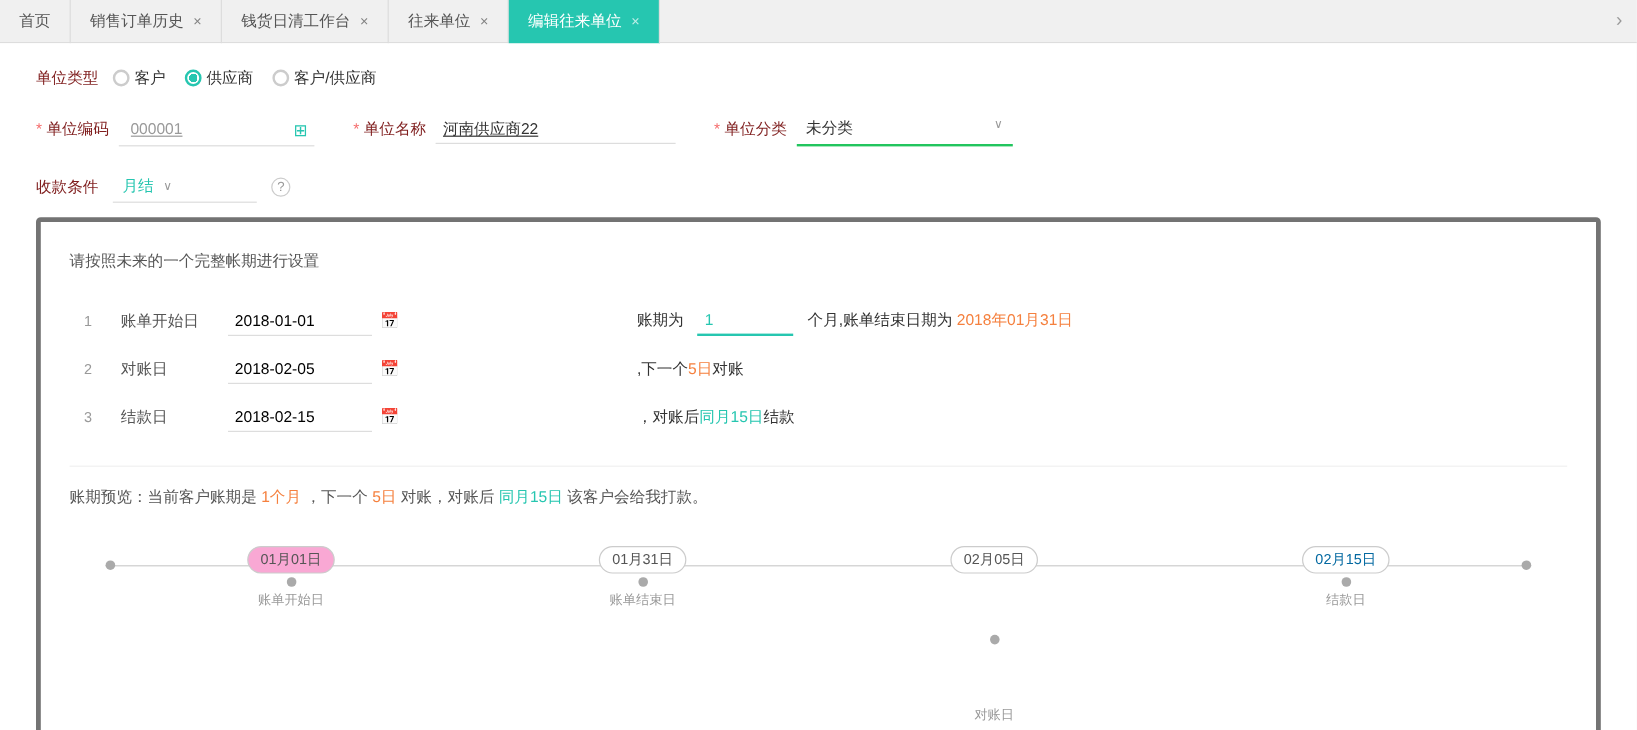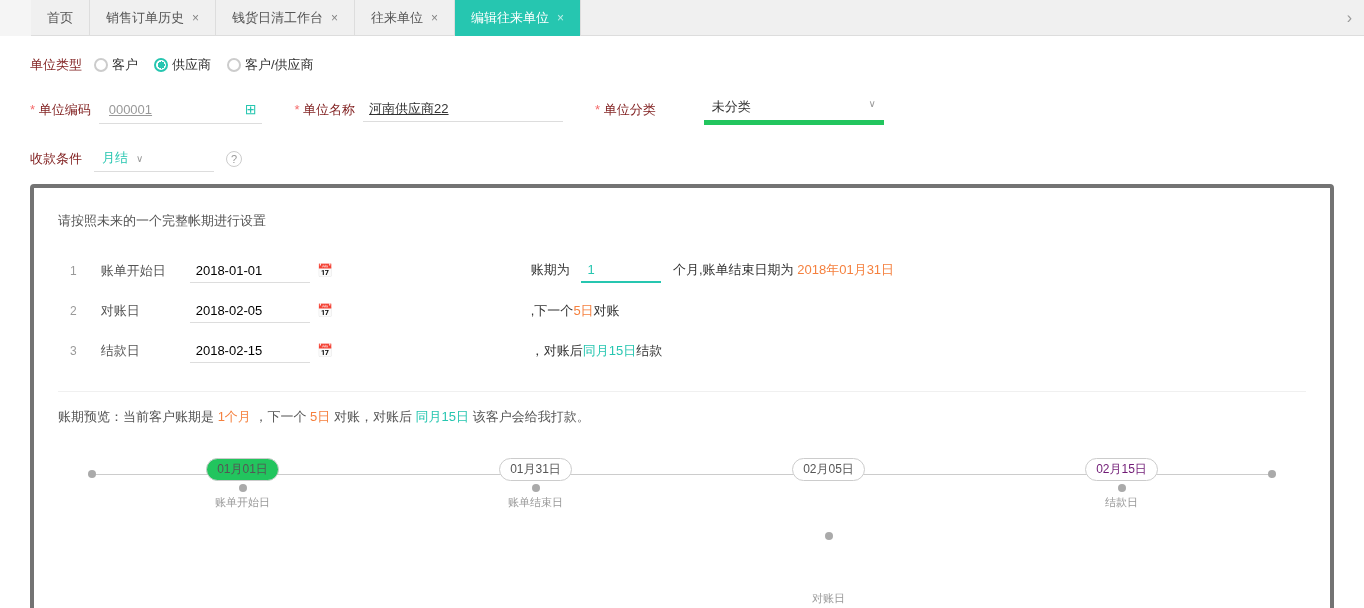--- a/index.html
+++ b/index.html
@@ -6,21 +6,20 @@
     body { font-family: 'Microsoft YaHei', Arial, sans-serif; font-size: 13px; background: #f5f5f5; color: #333; }
 
     
     .tab-bar {
       display: flex;
       align-items: center;
       background: #f0f0f0;
       border-bottom: 1px solid #ddd;
       height: 36px;
       padding-left: 0;
-      margin-left: 31px;
     }
     .tab-item {
       display: flex;
       align-items: center;
       padding: 0 16px;
       height: 36px;
       cursor: pointer;
       font-size: 13px;
       color: #555;
       border-right: 1px solid #ddd;
@@ -144,25 +143,24 @@
       cursor: pointer;
       min-width: 120px;
     }
     .dropdown-value { color: #26c6b0; }
     .dropdown-arrow { color: #999; font-size: 10px; }
 
     .category-field {
       display: flex;
       align-items: flex-start;
       gap: 8px;
-      border-bottom: 5px solid #22c55e;
+      border-bottom: 2px solid #22c55e;
       padding: 4px 8px;
       cursor: pointer;
       min-width: 180px;
-      margin-left: 40px;
     }
 
     
     .help-icon {
       width: 16px;
       height: 16px;
       border-radius: 50%;
       border: 1px solid #ccc;
       display: inline-flex;
       align-items: center;
@@ -382,39 +380,39 @@
 
     <div style="position:relative;display:flex;align-items:flex-start;padding:0 30px;margin-top:16px;">
 
       <div style="display:flex;flex-direction:column;align-items:center;z-index:1;">
         <div style="margin-top:12px;width:8px;height:8px;border-radius:50%;background:#aaa;"></div>
       </div>
 
       <div style="position:absolute;top:16px;left:30px;right:30px;height:1px;background:#ccc;z-index:0;"></div>
 
       <div style="flex:1;display:flex;flex-direction:column;align-items:center;z-index:1;">
-        <div style="border:1px solid #ccc;border-radius:12px;padding:2px 10px;font-size:12px;color:#555;background:#22c55e;">01月01日</div>
+        <div style="border:1px solid #ccc;border-radius:12px;padding:2px 10px;font-size:12px;color:#555;background:#f9a8d4;">01月01日</div>
         <div style="width:8px;height:8px;border-radius:50%;background:#aaa;margin:3px 0;"></div>
         <div style="font-size:11px;color:#999;">账单开始日</div>
       </div>
 
       <div style="flex:1;display:flex;flex-direction:column;align-items:center;z-index:1;">
         <div style="border:1px solid #ccc;border-radius:12px;padding:2px 10px;font-size:12px;color:#555;background:#fff;">01月31日</div>
         <div style="width:8px;height:8px;border-radius:50%;background:#aaa;margin:3px 0;"></div>
         <div style="font-size:11px;color:#999;">账单结束日</div>
       </div>
 
       <div style="flex:1;display:flex;flex-direction:column;align-items:center;z-index:1;gap:48px;">
         <div style="border:1px solid #ccc;border-radius:12px;padding:2px 10px;font-size:12px;color:#555;background:#fff;">02月05日</div>
         <div style="width:8px;height:8px;border-radius:50%;background:#aaa;margin:3px 0;"></div>
         <div style="font-size:11px;color:#999;">对账日</div>
       </div>
 
       <div style="flex:1;display:flex;flex-direction:column;align-items:center;z-index:1;">
-        <div style="border:1px solid #ccc;border-radius:12px;padding:2px 10px;font-size:12px;color:#701a75;background:#fff;">02月15日</div>
+        <div style="border:1px solid #ccc;border-radius:12px;padding:2px 10px;font-size:12px;color:#0369a1;background:#fff;">02月15日</div>
         <div style="width:8px;height:8px;border-radius:50%;background:#aaa;margin:3px 0;"></div>
         <div style="font-size:11px;color:#999;">结款日</div>
       </div>
 
       <div style="display:flex;flex-direction:column;align-items:center;z-index:1;">
         <div style="margin-top:12px;width:8px;height:8px;border-radius:50%;background:#aaa;"></div>
       </div>
     </div>
 
   </div>

